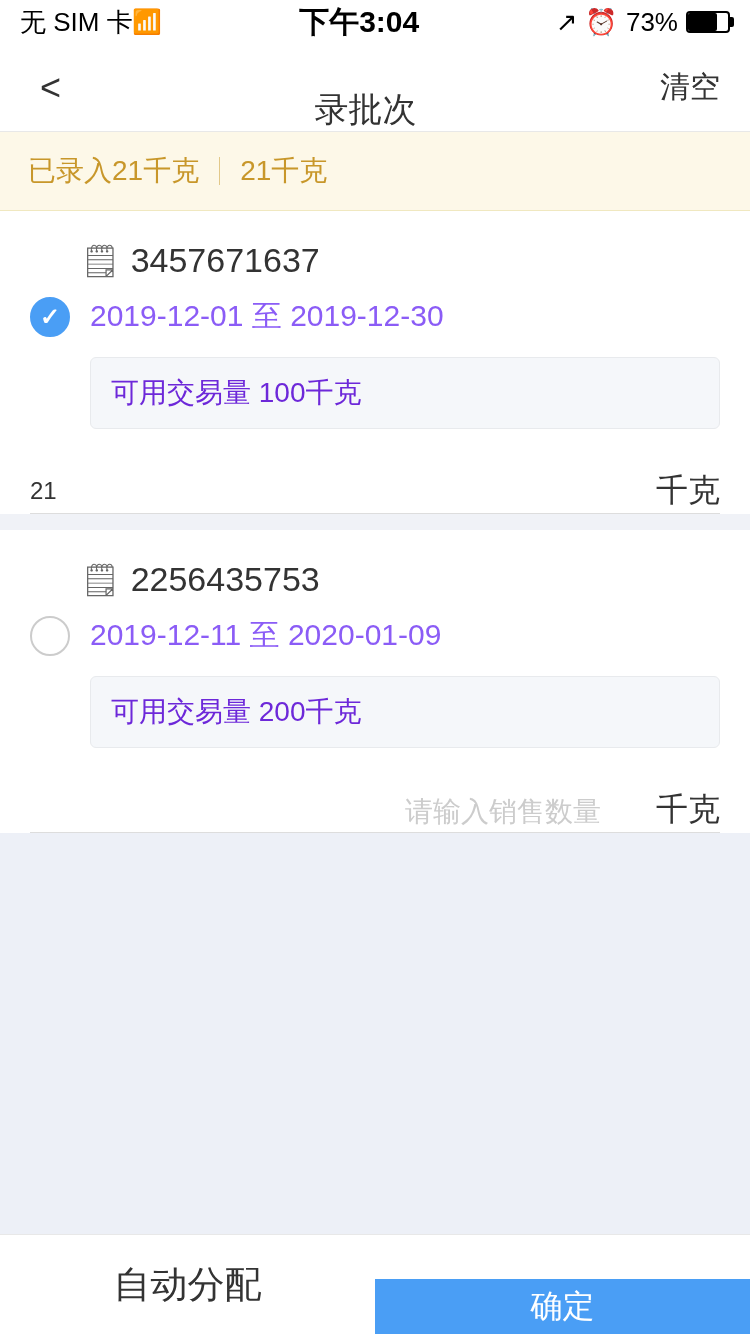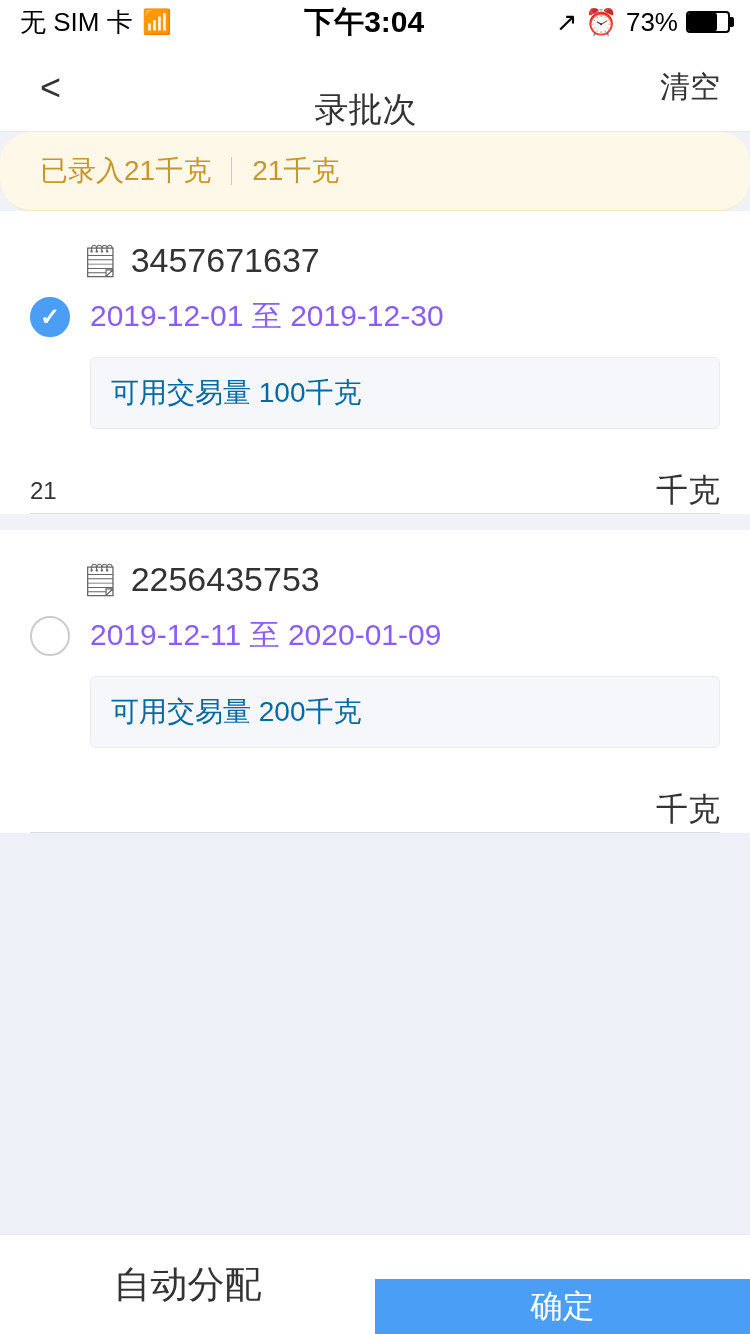--- a/index.html
+++ b/index.html
@@ -22,21 +22,20 @@
       display: flex;
       align-items: center;
       justify-content: space-between;
       padding: 0 20px;
       font-size: 28px;
       font-weight: 500;
     }
     .status-left {
       display: flex;
       align-items: center;
-      gap: 10px;
       font-size: 26px;
       color: #000;
     }
     .status-center {
       font-size: 30px;
       font-weight: 600;
       color: #000;
     }
     .status-right {
       display: flex;
@@ -97,26 +96,25 @@
     .nav-clear {
       font-size: 30px;
       color: #333;
       cursor: pointer;
     }
 
     
     .summary-banner {
       width: 100%;
       background: #fdf8e8;
-      padding: 20px 40px;
+      padding: 20px 28px;
       display: flex;
       align-items: center;
       gap: 20px;
       border-bottom: 1px solid #f0e8c0;
-      border-radius: 31px;
     }
     .summary-recorded {
       font-size: 28px;
       color: #c8972a;
     }
     .summary-divider {
       width: 1px;
       height: 28px;
       background: #c8972a;
       opacity: 0.5;
@@ -193,21 +191,21 @@
       margin-left: 60px;
       background: #f5f7fa;
       border: 1px solid #e8eaed;
       border-radius: 6px;
       padding: 16px 20px;
       margin-bottom: 20px;
     }
 
     .available-qty-text {
       font-size: 28px;
-      color: #0369a1;
+      color: #6d28d9;
     }
 
     .qty-input-row {
       display: flex;
       align-items: center;
       justify-content: flex-end;
       padding: 20px 30px 0 30px;
       gap: 20px;
     }
 
@@ -364,20 +362,21 @@
     </div>
     <div class="batch-date-row">
       <div class="radio-btn"></div>
       <span class="batch-date">2019-12-11 至 2020-01-09</span>
     </div>
     <div class="available-qty-box">
       <span class="available-qty-text">可用交易量 200千克</span>
     </div>
   </div>
   <div class="qty-input-row">
+    <input class="qty-input" type="number" placeholder="请输入销售数量" style="">
     <span class="qty-unit">千克</span>
   </div>
   <div class="qty-underline"></div>
 </div>
 
 <div class="bottom-empty" style="height: 420px;"></div>
 
 <div class="bottom-bar">
   <button class="btn-auto">自动分配</button>
   <button class="btn-confirm">确定</button>

